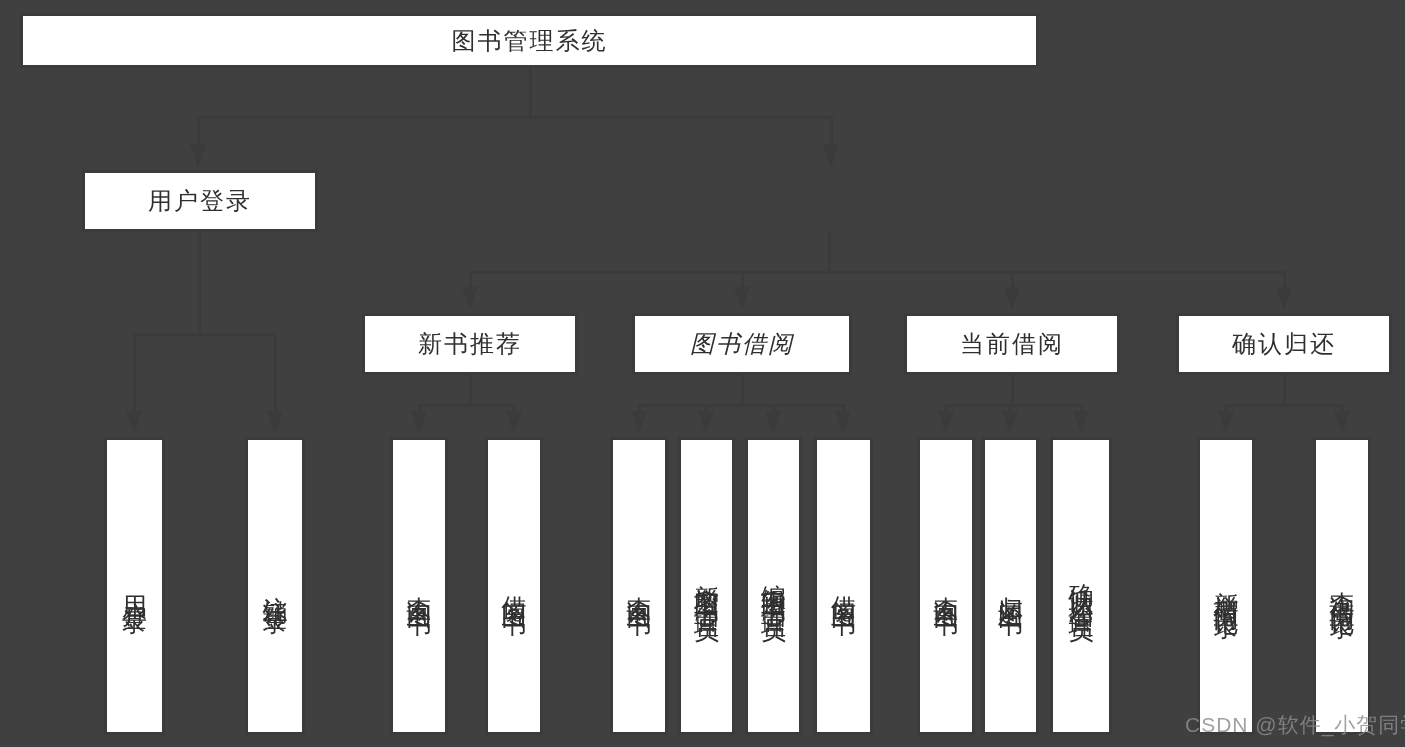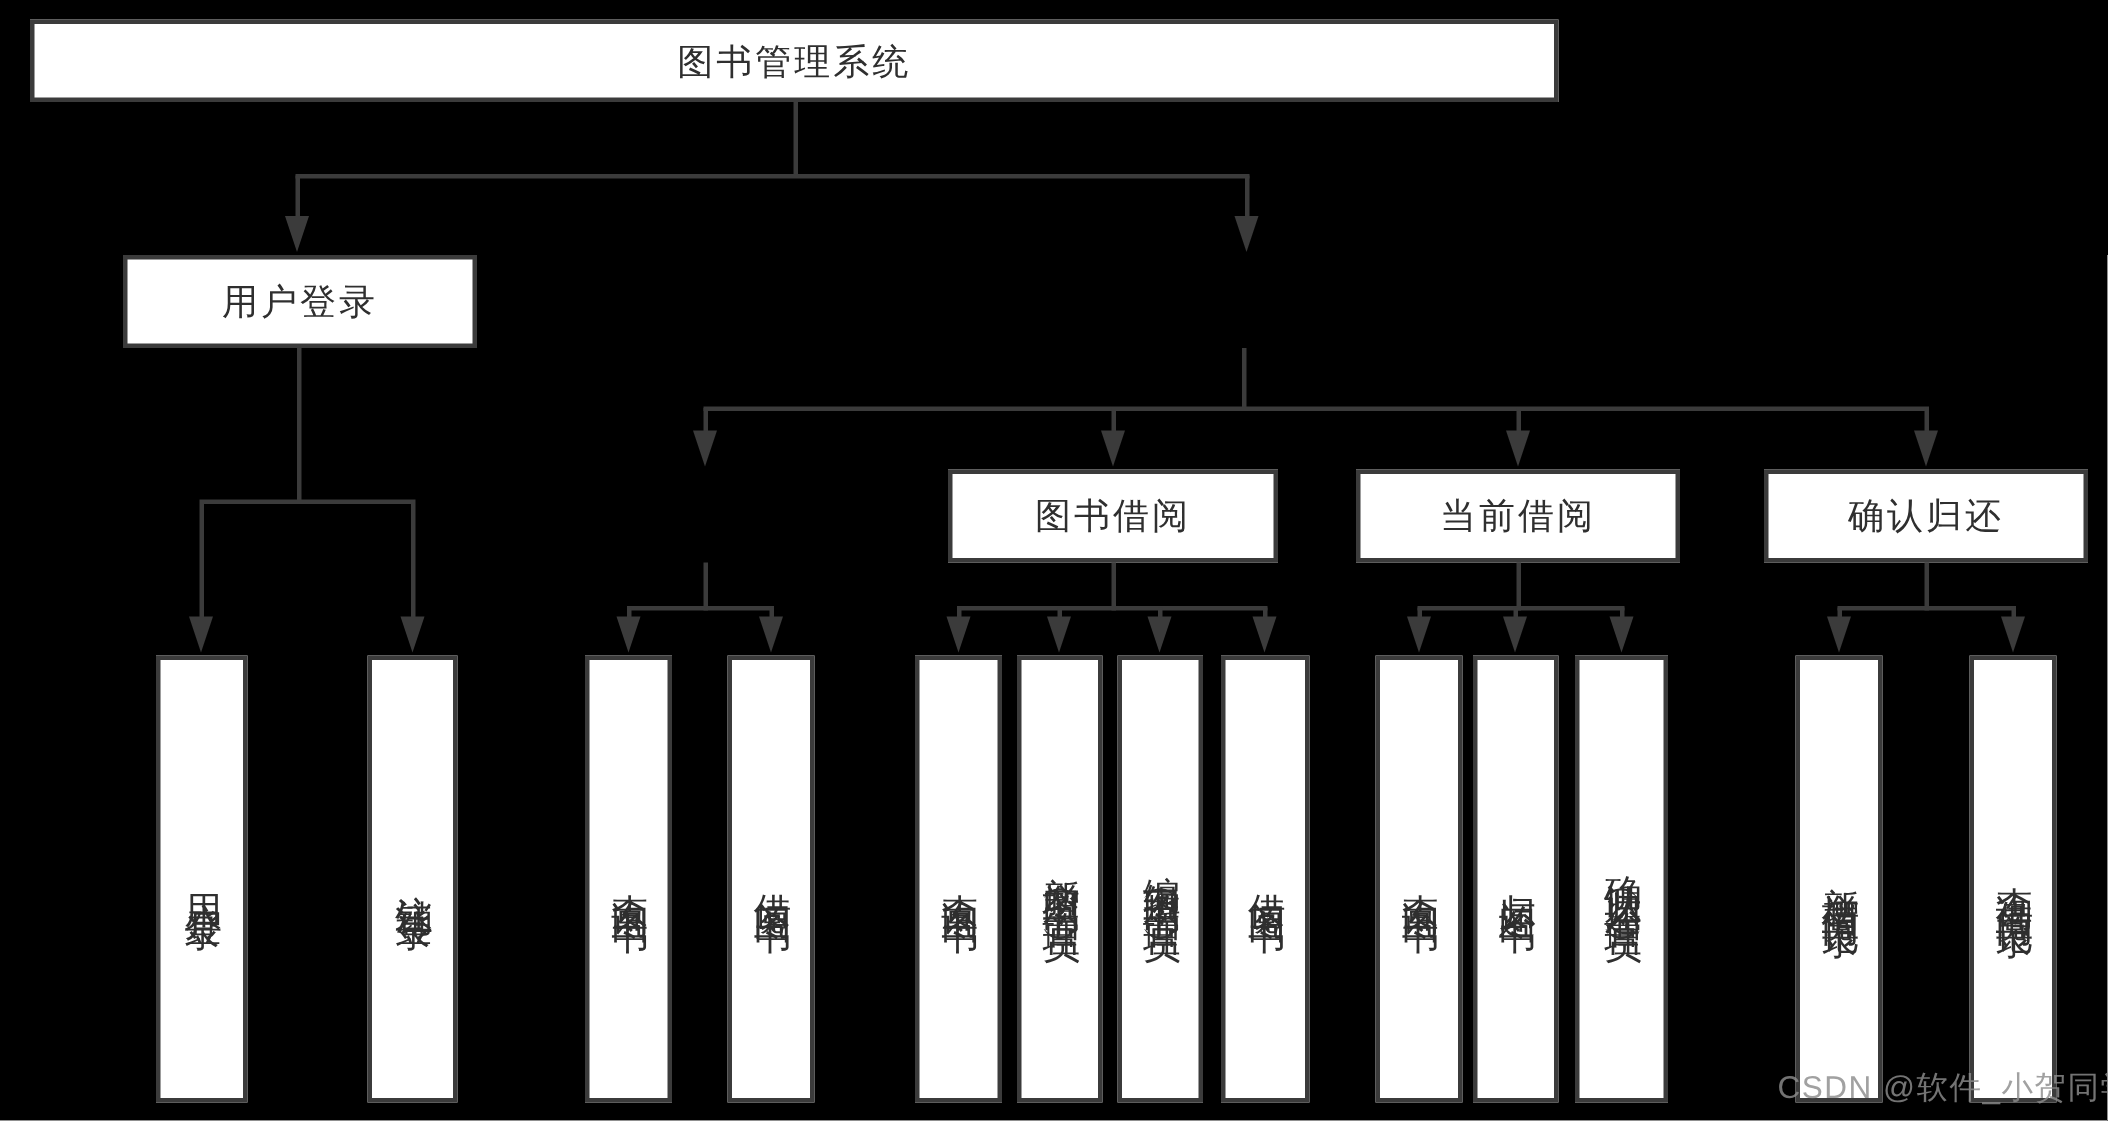--- a/index.html
+++ b/index.html
@@ -4,21 +4,21 @@
 <style>
   html, body {
     margin: 0;
     padding: 0;
     background: #ffffff;
   }
   #canvas {
     position: relative;
     width: 1405px;
     height: 747px;
-    background: #000000;
+    background: #404040;
     font-family: "Liberation Sans", "DejaVu Sans", sans-serif;
     overflow: hidden;
   }
   .node {
     position: absolute;
     box-sizing: border-box;
     border: 3px solid #3b3b3b;
     background: #ffffff;
     display: flex;
     align-items: center;
@@ -60,21 +60,22 @@
 </style>
 </head>
 <body>
 
 <div id="canvas">
 
   <div class="node h" style="left:20px; top:13px; width:1019px; height:55px;">图书管理系统</div>
 
   <div class="node h" style="left:82px; top:170px; width:236px; height:62px;">用户登录</div>
 
-  <div class="node h" style="left:632px; top:313px; width:220px; height:62px;">图书借阅</div>
+  <div class="node h" style="left:362px; top:313px; width:216px; height:62px;">新书推荐</div>
+  <div class="node h" style="left:632px; top:313px; width:220px; height:62px;font-style:italic;">图书借阅</div>
   <div class="node h" style="left:904px; top:313px; width:216px; height:62px;">当前借阅</div>
   <div class="node h" style="left:1176px; top:313px; width:216px; height:62px;">确认归还</div>
 
   <div class="node v" style="left:104px; top:437px; width:61px; height:298px;">用户登录</div>
   <div class="node v" style="left:245px; top:437px; width:60px; height:298px;">注销登录</div>
 
   <div class="node v" style="left:390px; top:437px; width:58px; height:298px;">查询图书</div>
   <div class="node v" style="left:485px; top:437px; width:58px; height:298px;">借阅图书</div>
 
   <div class="node v" style="left:610px; top:437px; width:58px; height:298px;">查询图书</div>

